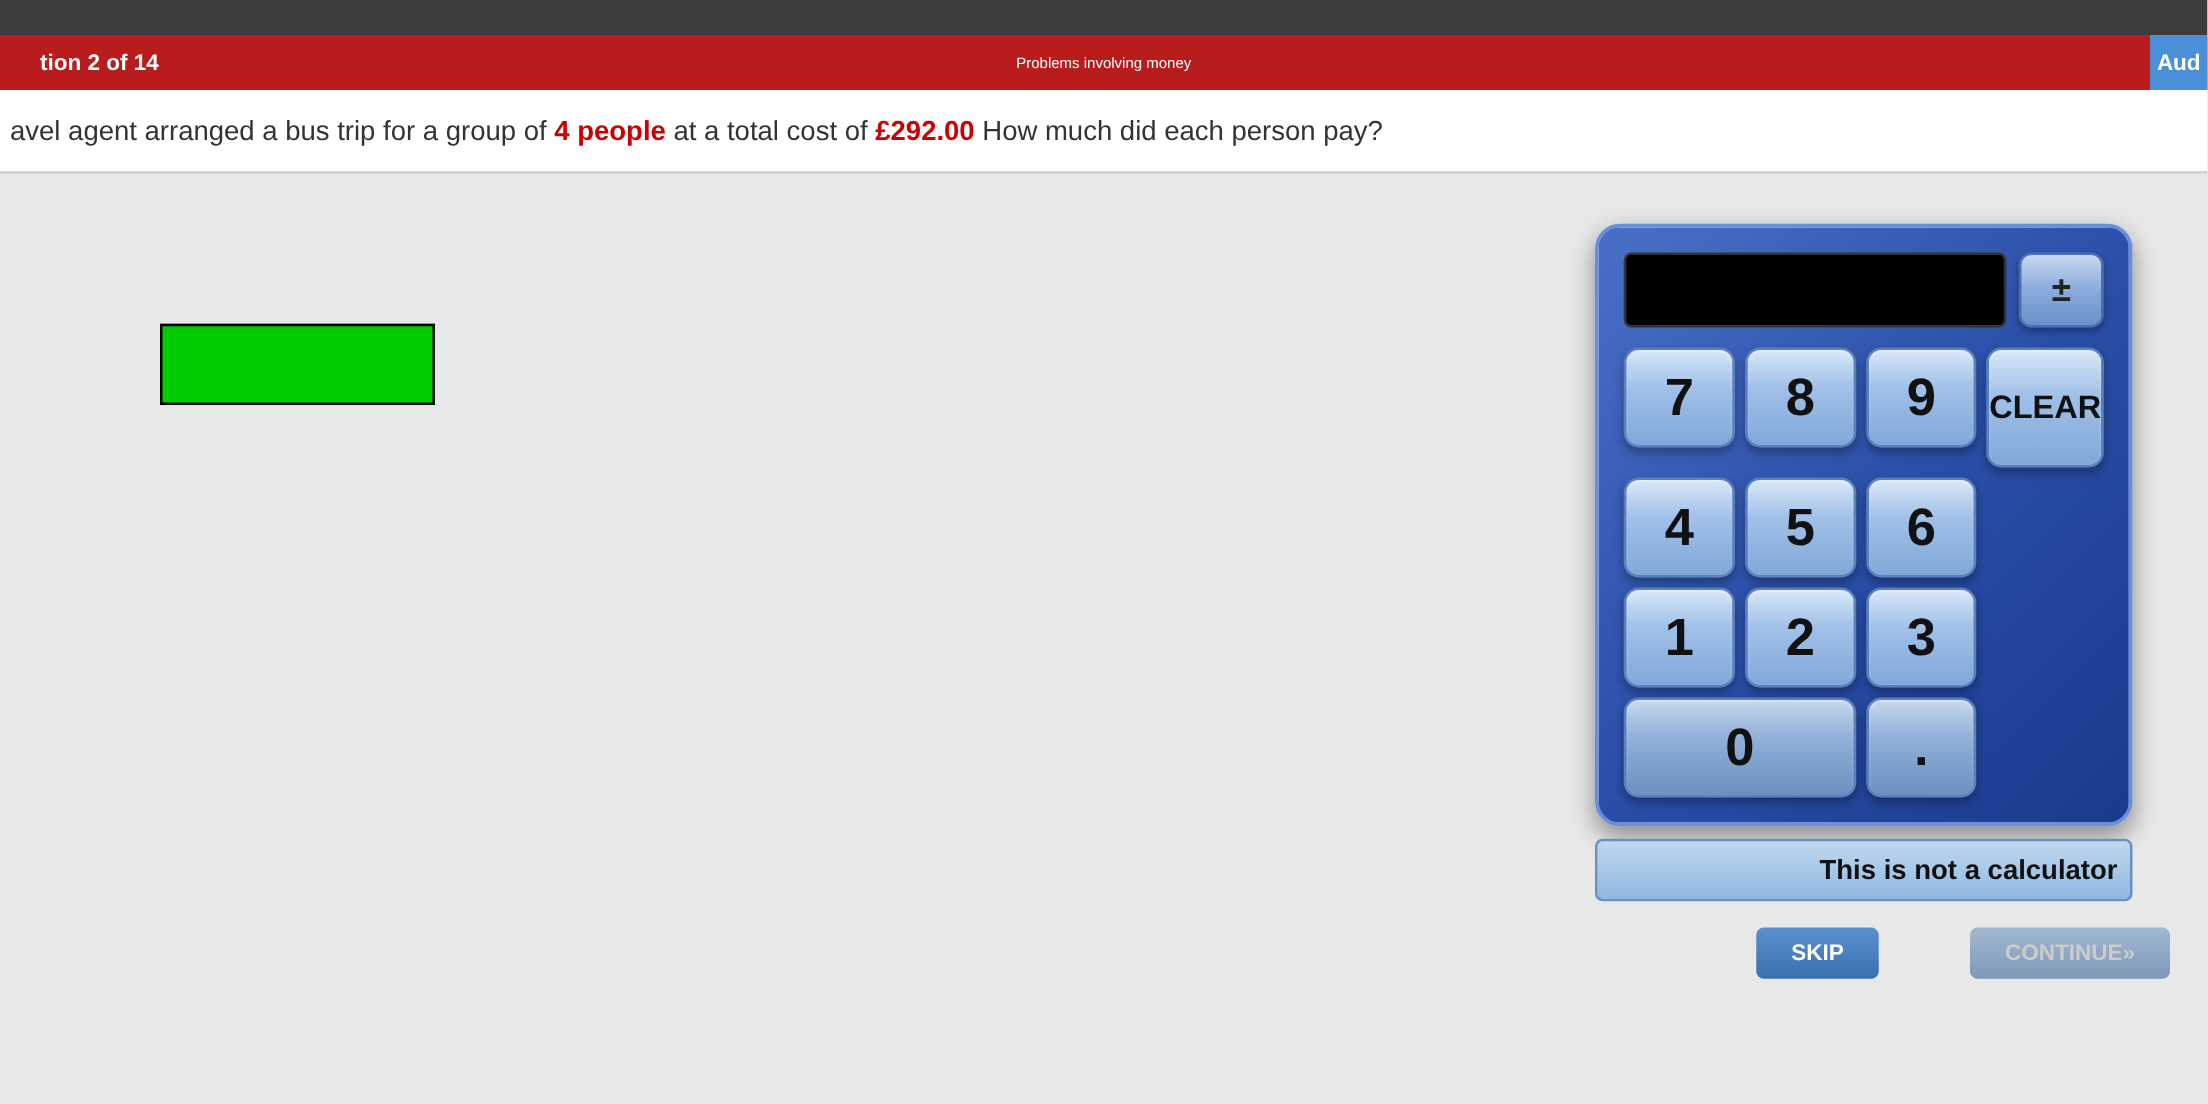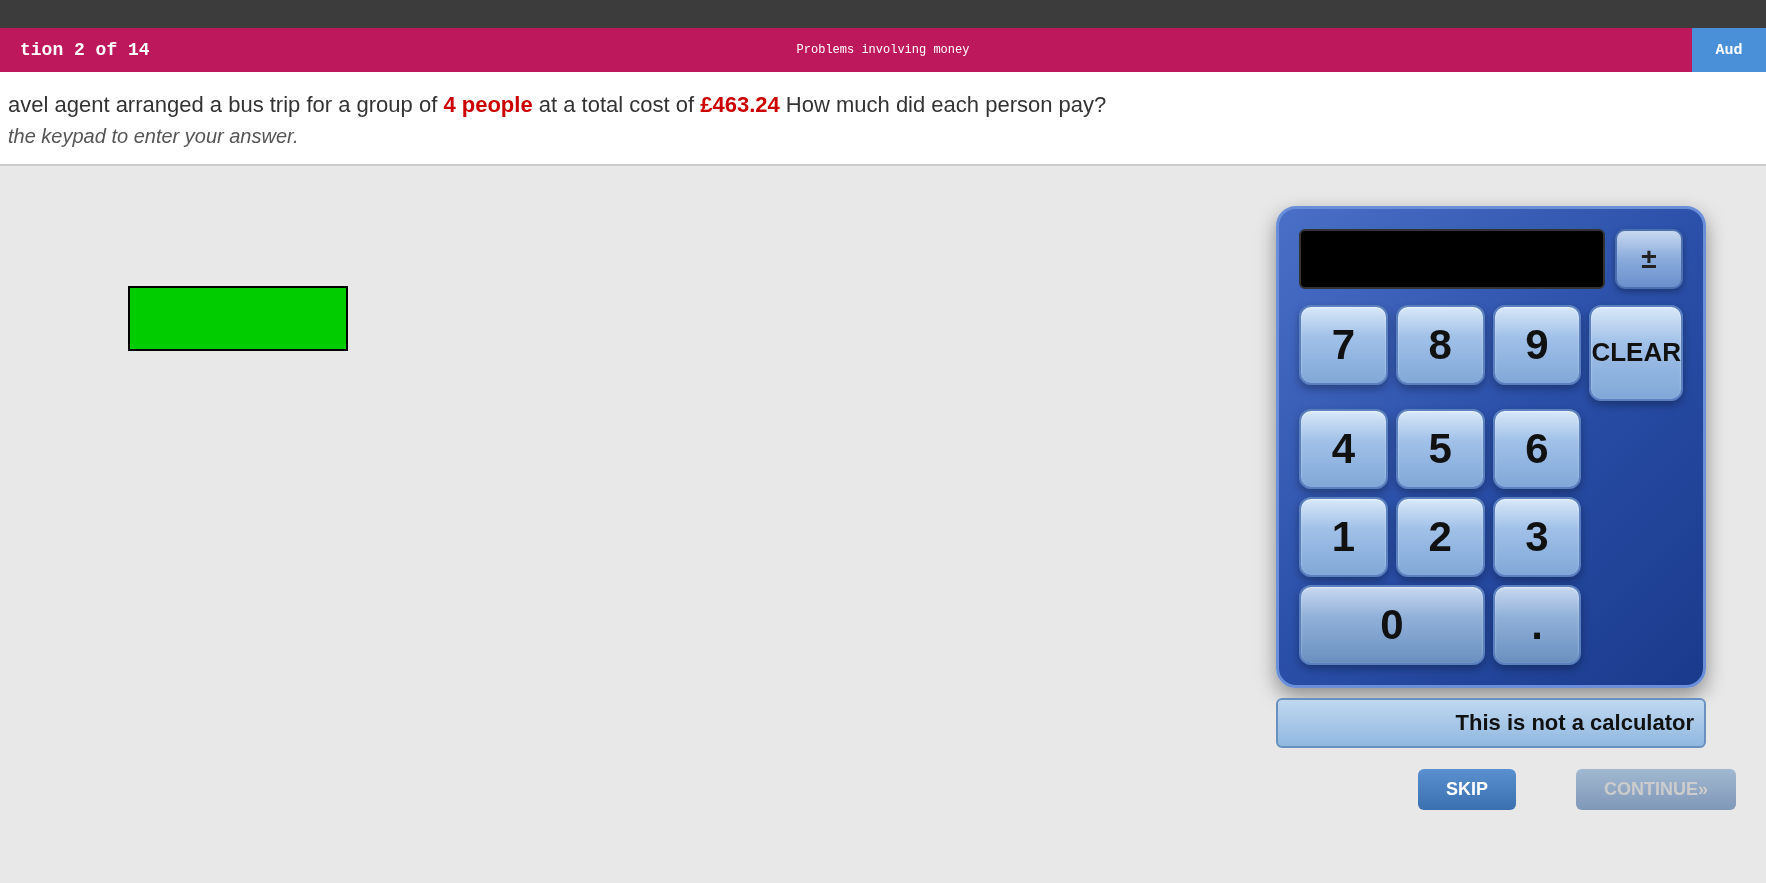--- a/index.html
+++ b/index.html
@@ -15,52 +15,51 @@
     .browser-bar {
       background: #3c3c3c;
       height: 28px;
       display: flex;
       align-items: center;
       padding: 0 10px;
     }
 
     
     .header-bar {
-      background: #be185d;
+      background: #b91c1c;
       height: 44px;
       display: flex;
       align-items: center;
-      padding: 0 20px;
+      padding: 0 32px;
       position: relative;
-      font-family: Liberation Mono, monospace;
     }
     .header-question-info {
       color: white;
       font-size: 18px;
       font-weight: bold;
     }
     .header-title {
       position: absolute;
       left: 50%;
       transform: translateX(-50%);
       color: white;
       font-size: 12px;
     }
     .header-aud-btn {
       position: absolute;
       right: 0;
       top: 0;
       background: #4a90d9;
       color: white;
       height: 44px;
-      width: 74px;
-      display: flex;
-      align-items: center;
-      justify-content: center;
-      font-size: 15px;
+      width: 46px;
+      display: flex;
+      align-items: center;
+      justify-content: center;
+      font-size: 18px;
       font-weight: bold;
     }
 
     
     .question-area {
       background: white;
       padding: 18px 24px 16px 8px;
       border-bottom: 2px solid #ccc;
     }
     .question-text {
@@ -236,21 +235,21 @@
       color: #111;
     }
 
     
     .bottom-bar {
       position: absolute;
       bottom: 0;
       right: 0;
       padding: 16px 30px;
       display: flex;
-      gap: 12px;
+      gap: 25px;
     }
     .skip-btn {
       background: linear-gradient(180deg, #5a90d0 0%, #3a70b0 100%);
       color: white;
       border: none;
       border-radius: 6px;
       padding: 10px 28px;
       font-size: 18px;
       font-weight: bold;
       cursor: pointer;
@@ -273,24 +272,21 @@
 <div class="browser-bar"></div>
 
 <div class="header-bar">
   <span class="header-question-info">tion 2 of 14</span>
   <span class="header-title">Problems involving money</span>
   <div class="header-aud-btn">Aud</div>
 </div>
 
 <div class="question-area">
   <div class="question-text">
-    <span>avel agent arranged a bus trip for a group of </span><span class="highlight-people">4 people</span><span> at a total cost of </span><span class="highlight-amount">£463.24</span><span> How much did each person pay?</span>
-  </div>
-  <div class="instruction-text">
-    <span>the keypad to enter your answer.</span>
+    <span>avel agent arranged a bus trip for a group of </span><span class="highlight-people">4 people</span><span> at a total cost of </span><span class="highlight-amount">£292.00</span><span> How much did each person pay?</span>
   </div>
 </div>
 
 <div class="main-content">
 
   <div class="answer-area">
     <div class="answer-input-box"></div>
   </div>
 
   <div class="calculator-container">

